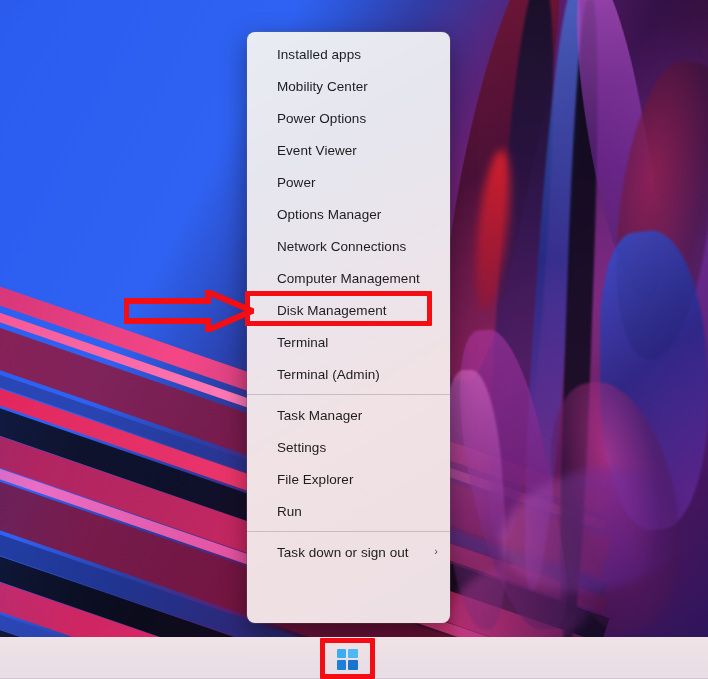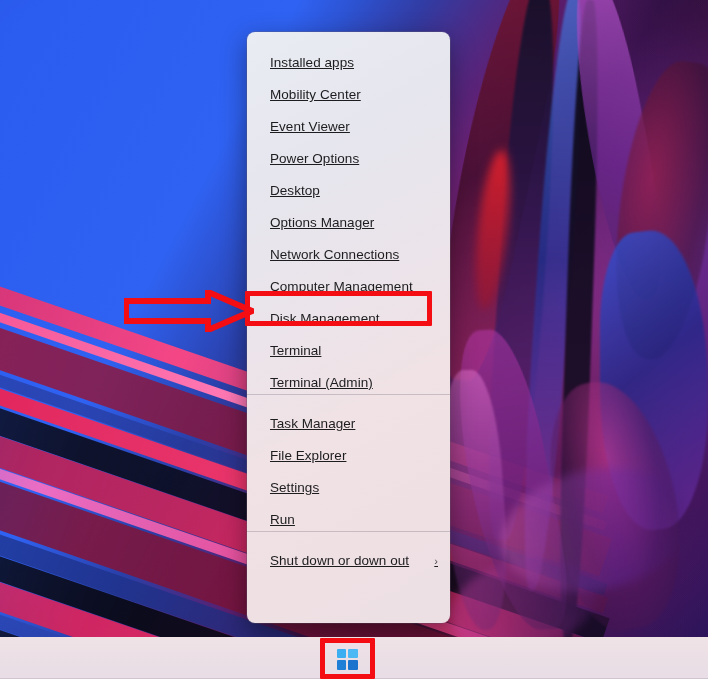--- a/index.html
+++ b/index.html
@@ -82,29 +82,28 @@
     border-radius:8px;
     background:linear-gradient(150deg, #e9ecf3 0%, #e6e6ee 22%, #ebe4ea 45%, #f0e2e5 62%, #efe0e3 80%, #ece0e4 100%);
     box-shadow:0 8px 26px rgba(0,0,0,0.40), 0 0 0 1px rgba(120,110,130,0.32);
     overflow:hidden;
     padding-top:6px;
   }
   .menu-item {
     position:relative;
     height:32px;
     display:flex;
-    align-items:flex-end;
-    padding-left:23px;
+    align-items:center;
+    padding-left:30px;
     padding-right:12px;
     color:#1d1d1f;
     font-size:13.5px;
     letter-spacing:0.05px;
     white-space:nowrap;
     cursor:default;
-    text-decoration:underline;
   }
   .menu-item .mi-label { flex:1 1 auto; }
   .menu-item .chev {
     flex:0 0 auto;
     font-size:11px;
     color:#4a4a4e;
     line-height:1;
     transform:translateY(-1px);
   }
   .menu-sep {
@@ -213,27 +212,27 @@
   </div>
 
   <div id="winx-menu">
       <div class="menu-item">
         <span class="mi-label">Installed apps</span>
       </div>
       <div class="menu-item">
         <span class="mi-label">Mobility Center</span>
       </div>
       <div class="menu-item">
+        <span class="mi-label">Power Options</span>
+      </div>
+      <div class="menu-item">
         <span class="mi-label">Event Viewer</span>
       </div>
       <div class="menu-item">
-        <span class="mi-label">Power Options</span>
-      </div>
-      <div class="menu-item">
-        <span class="mi-label">Desktop</span>
+        <span class="mi-label">Power</span>
       </div>
       <div class="menu-item">
         <span class="mi-label">Options Manager</span>
       </div>
       <div class="menu-item">
         <span class="mi-label">Network Connections</span>
       </div>
       <div class="menu-item">
         <span class="mi-label">Computer Management</span>
       </div>
@@ -244,31 +243,31 @@
         <span class="mi-label">Terminal</span>
       </div>
       <div class="menu-item">
         <span class="mi-label">Terminal (Admin)</span>
       </div>
       <div class="menu-sep"></div>
       <div class="menu-item">
         <span class="mi-label">Task Manager</span>
       </div>
       <div class="menu-item">
+        <span class="mi-label">Settings</span>
+      </div>
+      <div class="menu-item">
         <span class="mi-label">File Explorer</span>
       </div>
       <div class="menu-item">
-        <span class="mi-label">Settings</span>
-      </div>
-      <div class="menu-item">
         <span class="mi-label">Run</span>
       </div>
       <div class="menu-sep"></div>
       <div class="menu-item">
-        <span class="mi-label">Shut down or down out</span>
+        <span class="mi-label">Task down or sign out</span>
         <span class="chev">›</span>
       </div>
     </div>
 
   <div id="taskbar">
     <div id="tb-center" style="left: 325px; top: 1px;">
       <div class="tb-btn" id="start-button">
         <span class="win-logo">
           <i></i>
             <i></i>

